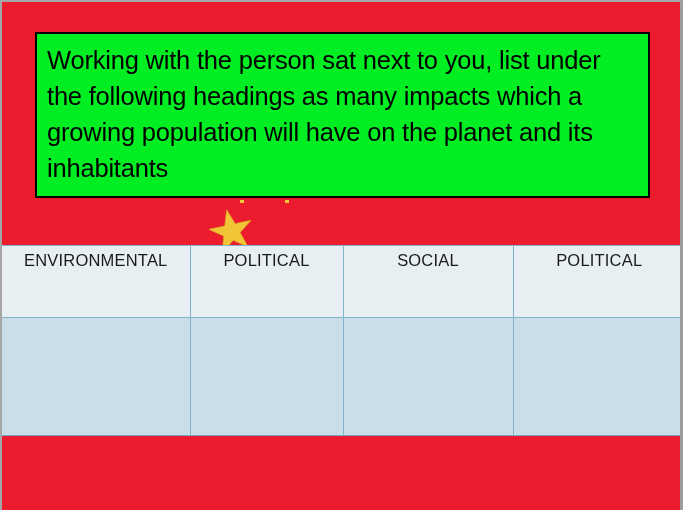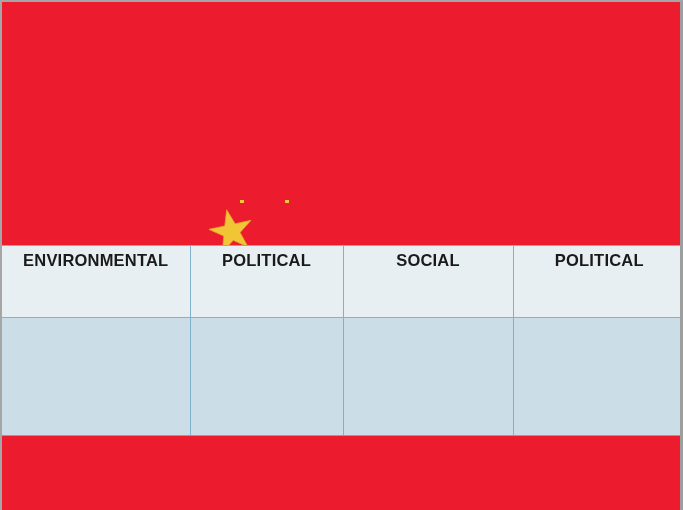--- a/index.html
+++ b/index.html
@@ -79,21 +79,21 @@
   #headings-table col.c4 { width: 172px; }
 
   #headings-table th {
     background: #e8eff2;
     height: 66px;
     vertical-align: top;
     padding: 5px 0 0 0;
     border-right: 1px solid #7fb2cc;
     border-bottom: 1px solid #7fb2cc;
     font-size: 16.5px;
-    font-weight: 700;
+    font-weight: 400;
     color: #1a1a1a;
     letter-spacing: 0.2px;
   }
   #headings-table th:last-child { border-right: none; }
 
   #headings-table td {
     background: #cbdee8;
     height: 115px;
     border-right: 1px solid #7fb2cc;
     border-bottom: 1px solid #6fa8c4;
@@ -109,20 +109,23 @@
     width: 1px;
     height: 183px;
     background: #bcd6e2;
   }
 </style>
 </head>
 <body>
 
 <div id="slide">
 
+  <div id="prompt-box">
+    <p id="prompt-text">Working with the person sat next to you, list under the following headings as many impacts which a growing population will have on the planet and its inhabitants</p>
+  </div>
 
   <div class="artifact" id="artifact-a"></div>
   <div class="artifact" id="artifact-b"></div>
 
   <div id="star-wrap">
     <svg width="44" height="44" viewBox="0 0 100 100" aria-hidden="true">
       <g transform="rotate(-12 50 50)">
         <polygon points="50,3 62,38 99,38 69,60 80,96 50,74 20,96 31,60 1,38 38,38" fill="#f2c537" stroke="#d9ae22" stroke-width="1.5"></polygon>
       </g>
     </svg>

